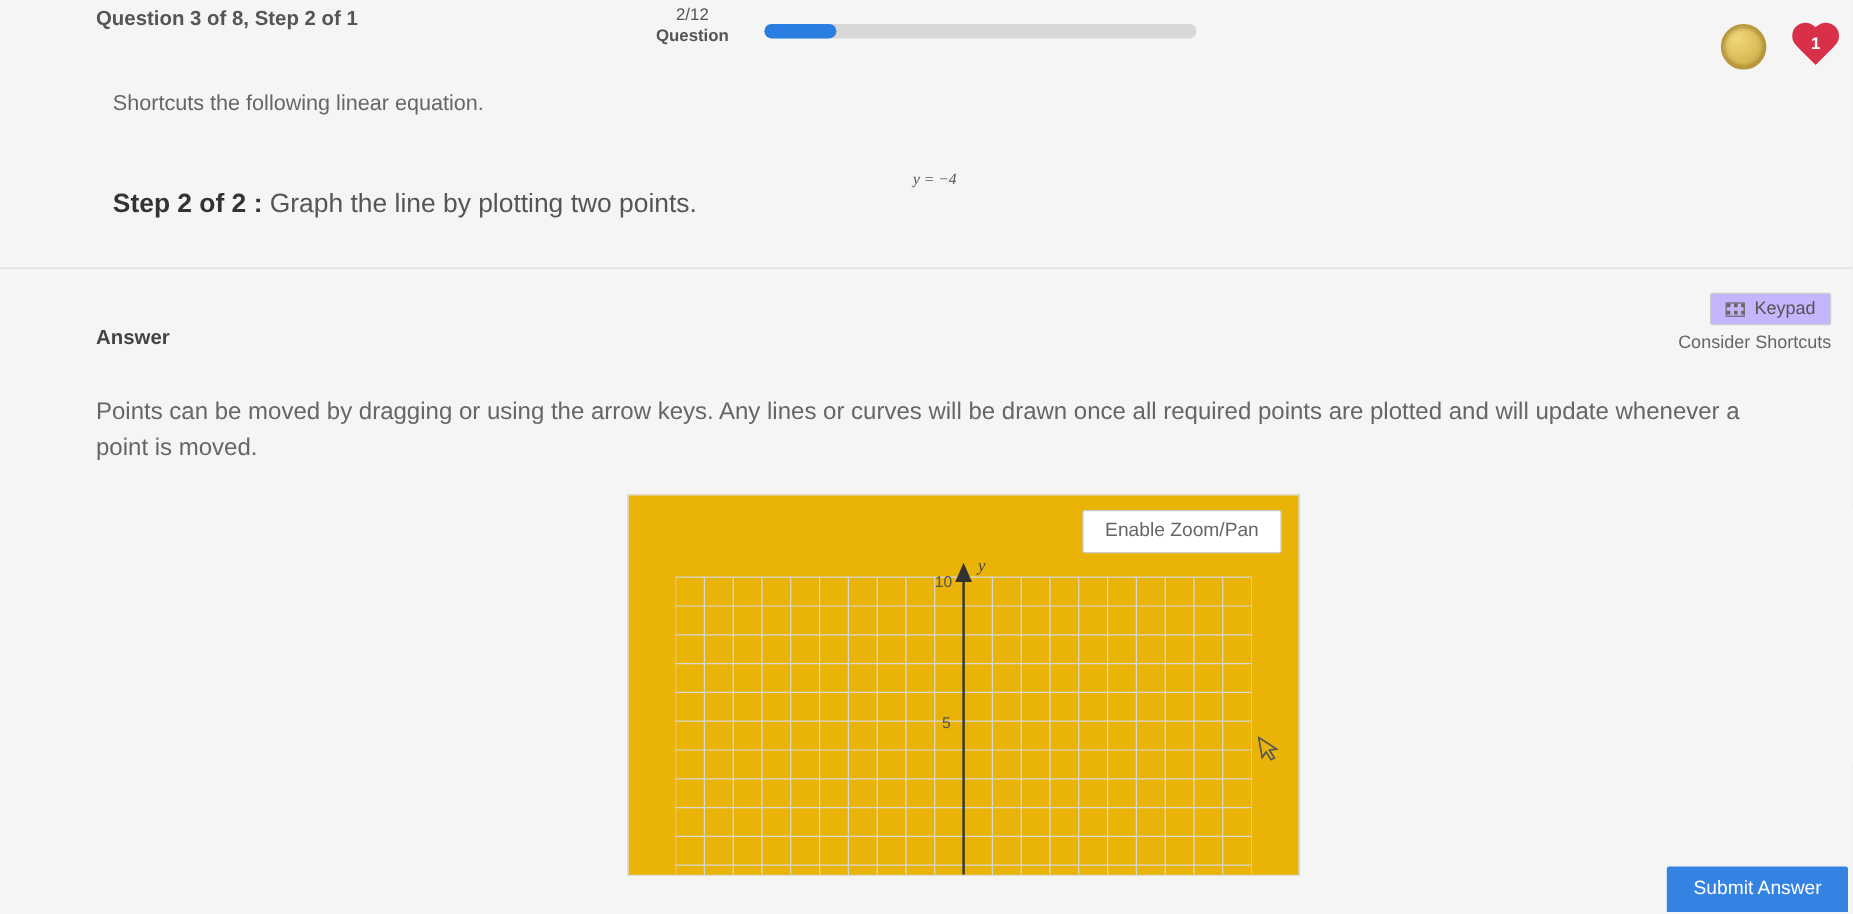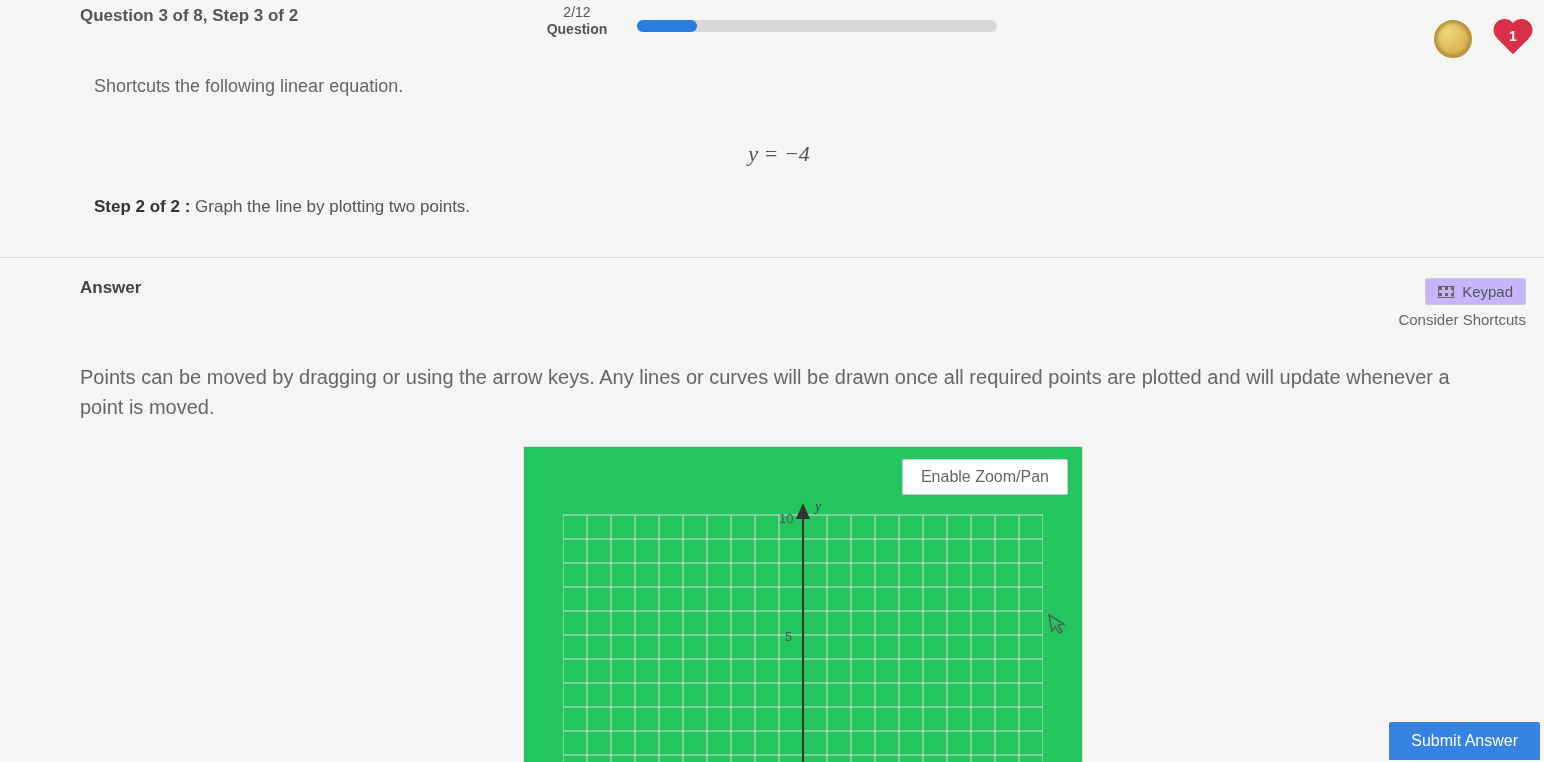--- a/index.html
+++ b/index.html
@@ -138,28 +138,27 @@
     .question-body {
       padding: 24px 80px 10px 94px;
     }
     .prompt-text {
       font-size: 18px;
       color: #666;
       margin-bottom: 44px;
     }
     .equation {
       text-align: center;
-      font-size: 22px;
+      font-size: 13px;
       color: #555;
       font-style: italic;
       font-family: "Times New Roman", serif;
-      margin-bottom: 30px;
     }
     .step-line {
-      font-size: 17px;
+      font-size: 22px;
       color: #555;
     }
     .step-line .bold { font-weight: 700; color: #333; }
     .step-line .colon { font-weight: 400; }
 
     .divider {
       height: 1px;
       background: #ddd;
       margin: 30px 0 0 0;
     }
@@ -171,20 +170,21 @@
     }
     .answer-header-row {
       display: flex;
       justify-content: space-between;
       align-items: flex-start;
     }
     .answer-title {
       font-size: 17px;
       font-weight: 700;
       color: #444;
+      margin-top: 28px;
     }
     .tools-col {
       display: flex;
       flex-direction: column;
       align-items: flex-end;
       gap: 6px;
     }
     .keypad-btn {
       display: flex;
       align-items: center;
@@ -221,21 +221,21 @@
       line-height: 1.5;
       padding-right: 40px;
     }
 
     
     .graph-wrap {
       position: relative;
       margin: 24px auto 0 auto;
       width: 560px;
       border: 1px solid #ddd;
-      background: #22c55e;
+      background: #eab308;
       padding-top: 56px;
     }
     .zoom-pan-btn {
       position: absolute;
       top: 12px;
       right: 14px;
       background: #fff;
       border: 1px solid #ccc;
       padding: 8px 18px;
       font-size: 16px;
@@ -298,21 +298,21 @@
       border-radius: 2px 2px 0 0;
       opacity: 0.95;
     }
   </style>
 </head>
 <body>
 
 <div class="page-container">
 
   <div class="top-bar">
-    <div class="question-step">Question 3 of 8, Step 3 of 2</div>
+    <div class="question-step">Question 3 of 8, Step 2 of 1</div>
 
     <div class="progress-center">
       <div class="progress-row">
         <div class="progress-stats">
           <span class="progress-fraction">2/12</span>
           <span class="progress-correct">Question</span>
         </div>
         <div class="progress-bar-track">
           <div class="progress-bar-fill"></div>
         </div>

